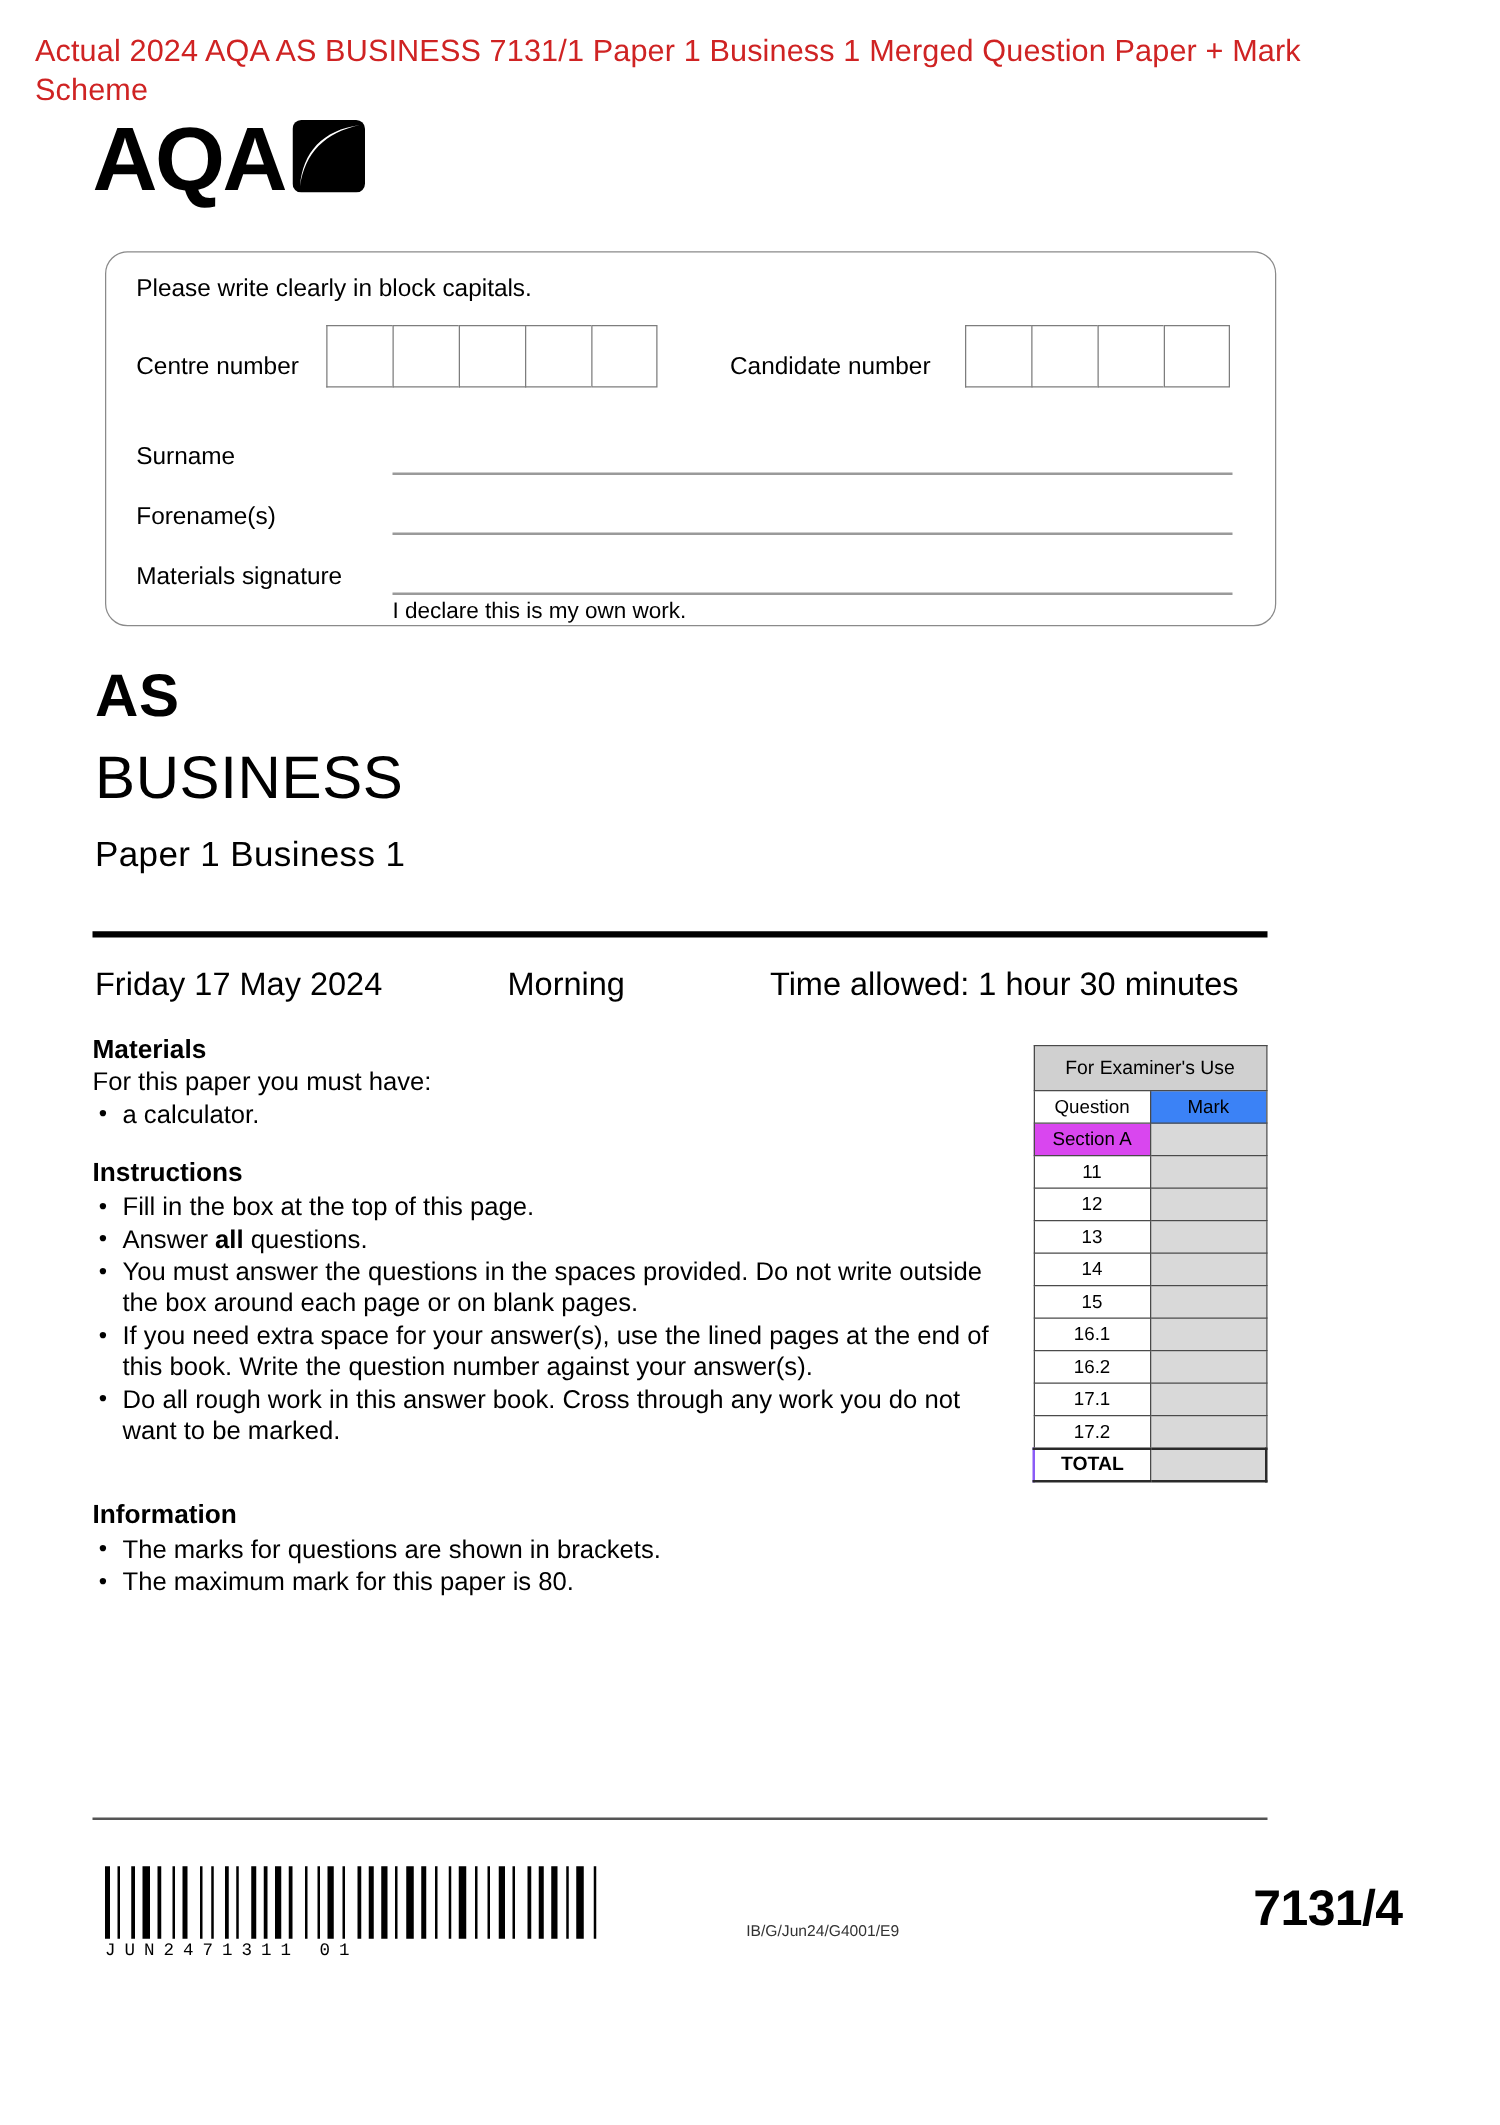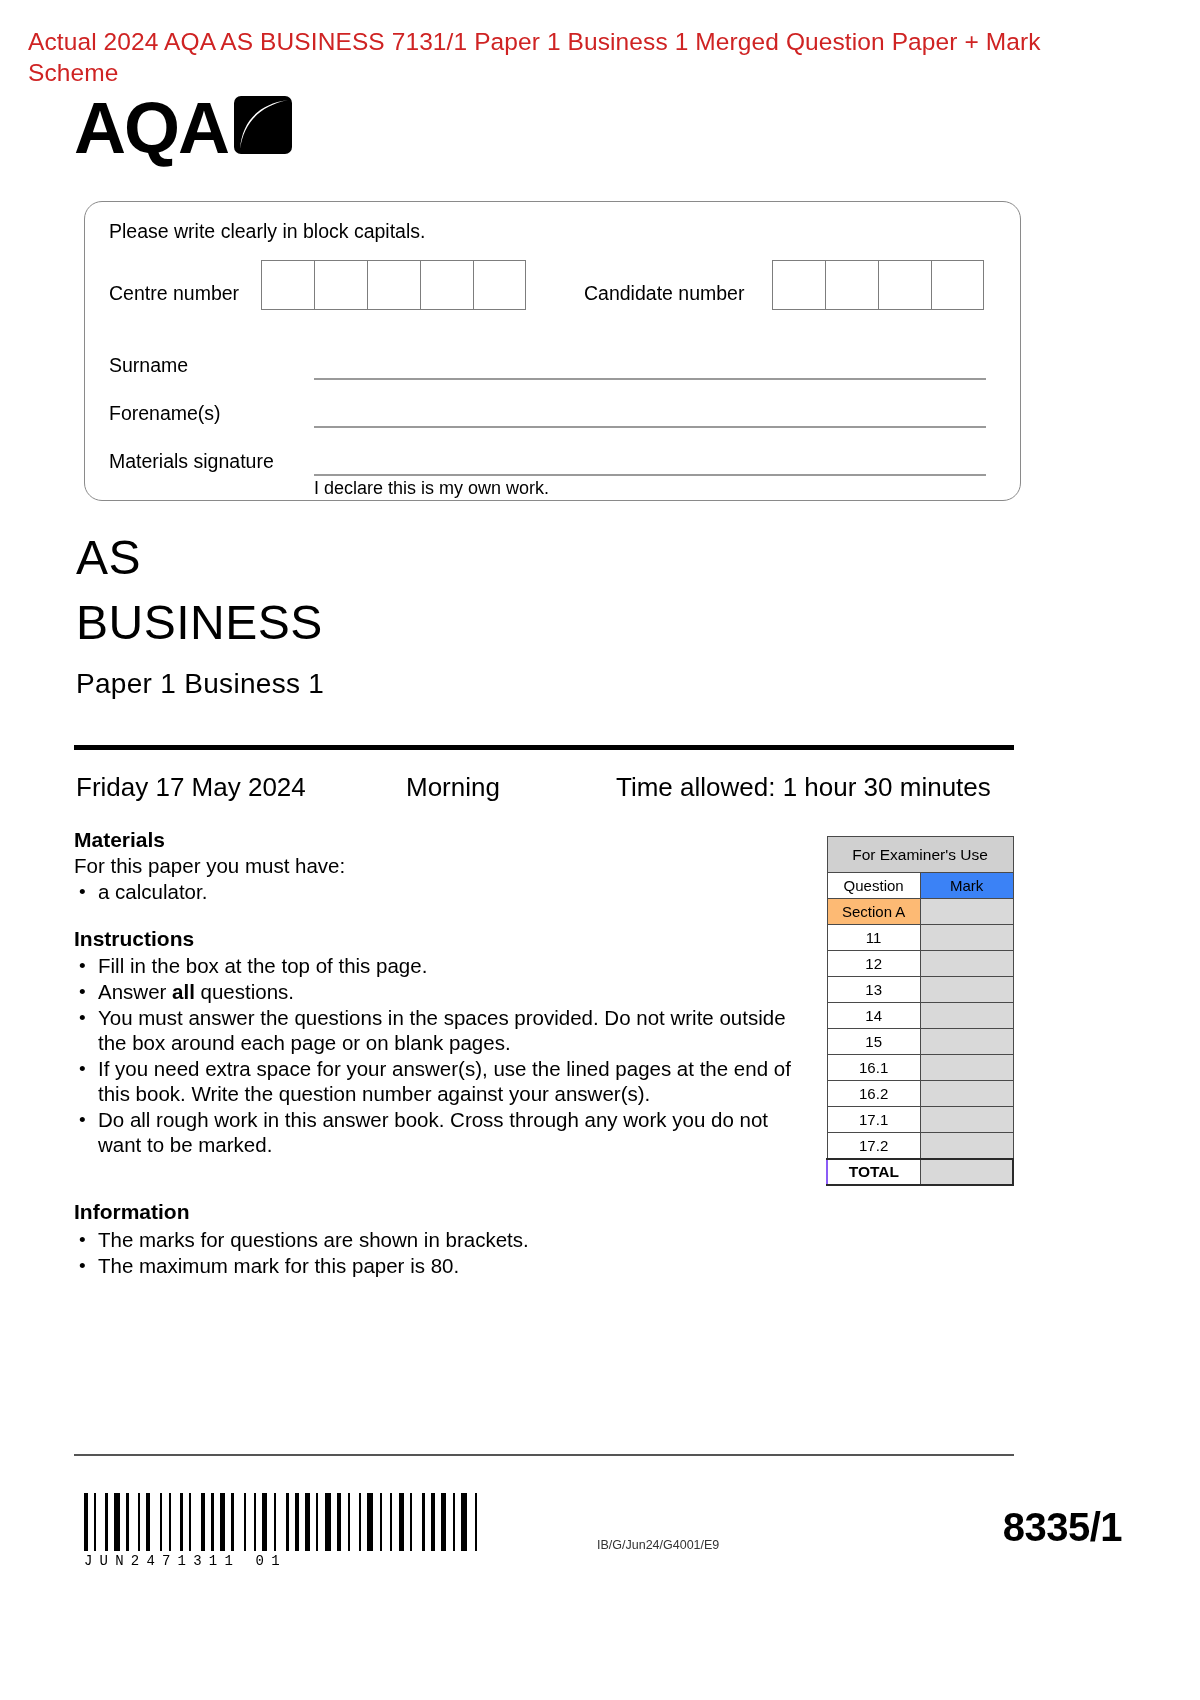--- a/index.html
+++ b/index.html
@@ -73,21 +73,21 @@
   .rl-sig     { left: 229px; top: 272px; width: 672px; }
 
   .declare {
     position:absolute; left: 229px; top: 276px;
     font-size: 18px;
   }
 
   
   .t-as {
     position:absolute; left: 76px; top: 530px;
-    font-size: 48px; font-weight: 400; letter-spacing: .5px;
+    font-size: 48px; font-weight: 700; letter-spacing: .5px;
   }
   .t-subject {
     position:absolute; left: 76px; top: 595px;
     font-size: 48px; font-weight: 400; letter-spacing: .5px;
   }
   .t-paper {
     position:absolute; left: 76px; top: 668px;
     font-size: 28px; font-weight: 400; letter-spacing: .3px;
   }
 
@@ -145,21 +145,21 @@
   }
   .exam-table td.q { width: 94px; background:#fff; }
   .exam-table td.m { width: 94px; background:#d9d9d9; }
   .exam-table td.hdr {
     background: #d0d0d0;
     font-size: 15.5px;
     height: 36px;
   }
   .exam-table td.colhdr { background:#fff; font-size: 15px; }
   .exam-table td.colhdr-m { background:#3b82f6; font-size: 15px; }
-  .exam-table td.sect { background:#fdba74; font-size: 15px; }
+  .exam-table td.sect { background:#d946ef; font-size: 15px; }
   .exam-table td.total {
     font-weight: 700; font-size: 15.5px;
     border-top: 2px solid #2a2a2a;
     border-bottom: 2px solid #2a2a2a;
     border-left: 2px solid #8b5cf6;
   }
   .exam-table td.total-m {
     background:#d9d9d9;
     border-top: 2px solid #2a2a2a;
     border-bottom: 2px solid #2a2a2a;
@@ -397,15 +397,15 @@
       <span style="display:inline-block;width:3px;height:58px;margin-right:2px"></span>
       <span class="bar" style="width:2px;height:58px"></span>
       <span style="display:inline-block;width:2px;height:58px;margin-right:2px"></span>
       <span class="bar" style="width:6px;height:58px"></span>
       <span style="display:inline-block;width:4px;height:58px;margin-right:2px"></span>
       <span class="bar" style="width:2px;height:58px"></span>
       <span style="display:inline-block;width:3px;height:58px;margin-right:2px"></span>
     </div>
   <div class="barcode-digits">JUN2471311 01</div>
   <div class="footer-code">IB/G/Jun24/G4001/E9</div>
-  <div class="paper-code">8335/1</div>
+  <div class="paper-code">7131/4</div>
 
 </div>
 
 </body></html>

